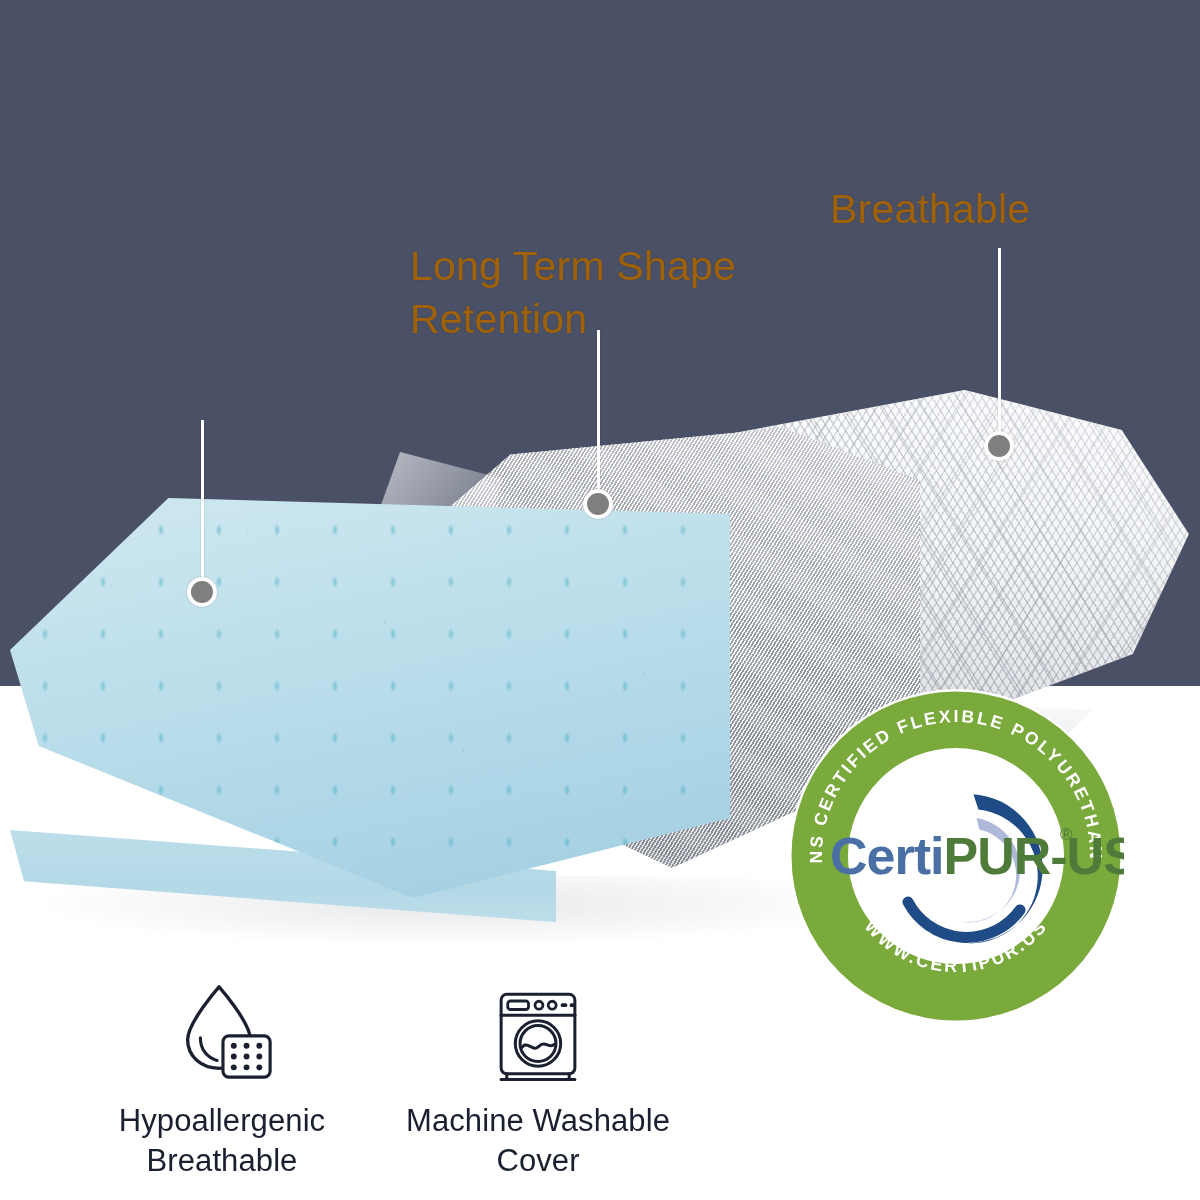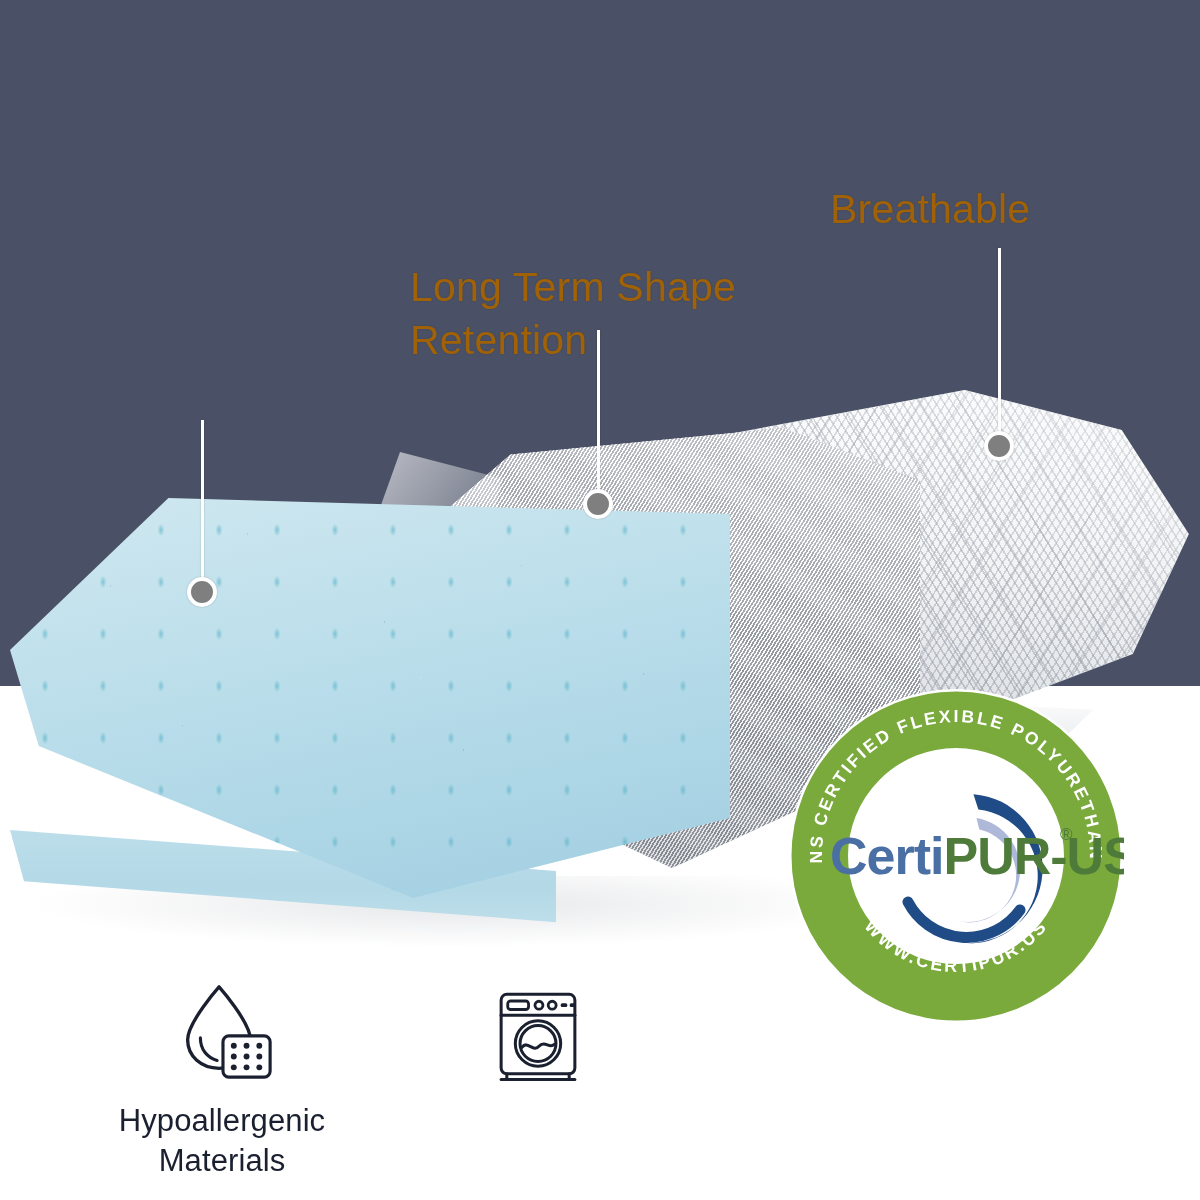--- a/index.html
+++ b/index.html
@@ -29,21 +29,21 @@
     color:#a16207;
     font-size:41px;
     font-weight:400;
     line-height:1.30;
     letter-spacing:0.2px;
     text-align:left;
     white-space:pre-line;
     text-shadow:0 0 2px rgba(0,0,0,0.18);
   }
   #label-ventilated { left:20px;  top:352px; width:390px; }
-  #label-shape      { left:410px; top:240px; width:370px;margin-top:21px; }
+  #label-shape      { left:410px; top:240px; width:370px; }
   #label-breathable { left:830px; top:183px; width:320px; }
 
   .leader-line {
     position:absolute;
     width:3px;
     background:#ffffff;
     box-shadow:0 0 1.5px rgba(0,0,0,0.30);
   }
   .leader-dot {
     position:absolute;
@@ -255,21 +255,21 @@
               <circle cx="80" cy="79" r="3.0"></circle>
               <circle cx="93" cy="79" r="3.0"></circle>
             <circle cx="67" cy="90" r="3.0"></circle>
               <circle cx="80" cy="90" r="3.0"></circle>
               <circle cx="93" cy="90" r="3.0"></circle>
           </g>
         </g>
       </svg>
     </div>
     <div class="flabel">Hypoallergenic
-Materials</div>
+Breathable</div>
   </div>
 
   <div class="feature" id="feature-washable">
     <div class="ficon">
       <svg viewBox="0 0 110 110" width="104" height="104">
         <g fill="none" stroke="#1b2030" stroke-width="3.2" stroke-linecap="round" stroke-linejoin="round">
 
           <rect x="16" y="12" width="78" height="84" rx="6" ry="6"></rect>
 
           <line x1="16" y1="34" x2="94" y2="34"></line>
@@ -286,15 +286,17 @@
 
         <g>
           <rect x="23" y="19" width="22" height="9" rx="3" ry="3" fill="none" stroke="#1b2030" stroke-width="3"></rect>
           <circle cx="56" cy="23.5" r="4.2" fill="none" stroke="#1b2030" stroke-width="3"></circle>
           <circle cx="70" cy="23.5" r="4.2" fill="none" stroke="#1b2030" stroke-width="3"></circle>
           <rect x="79" y="21.5" width="7" height="4" rx="1.6" fill="#1b2030"></rect>
           <rect x="88.5" y="21.5" width="6" height="4" rx="1.6" fill="#1b2030"></rect>
         </g>
       </svg>
     </div>
+    <div class="flabel">Machine Washable
+Cover</div>
   </div>
 
 </div>
 
 </body></html>

